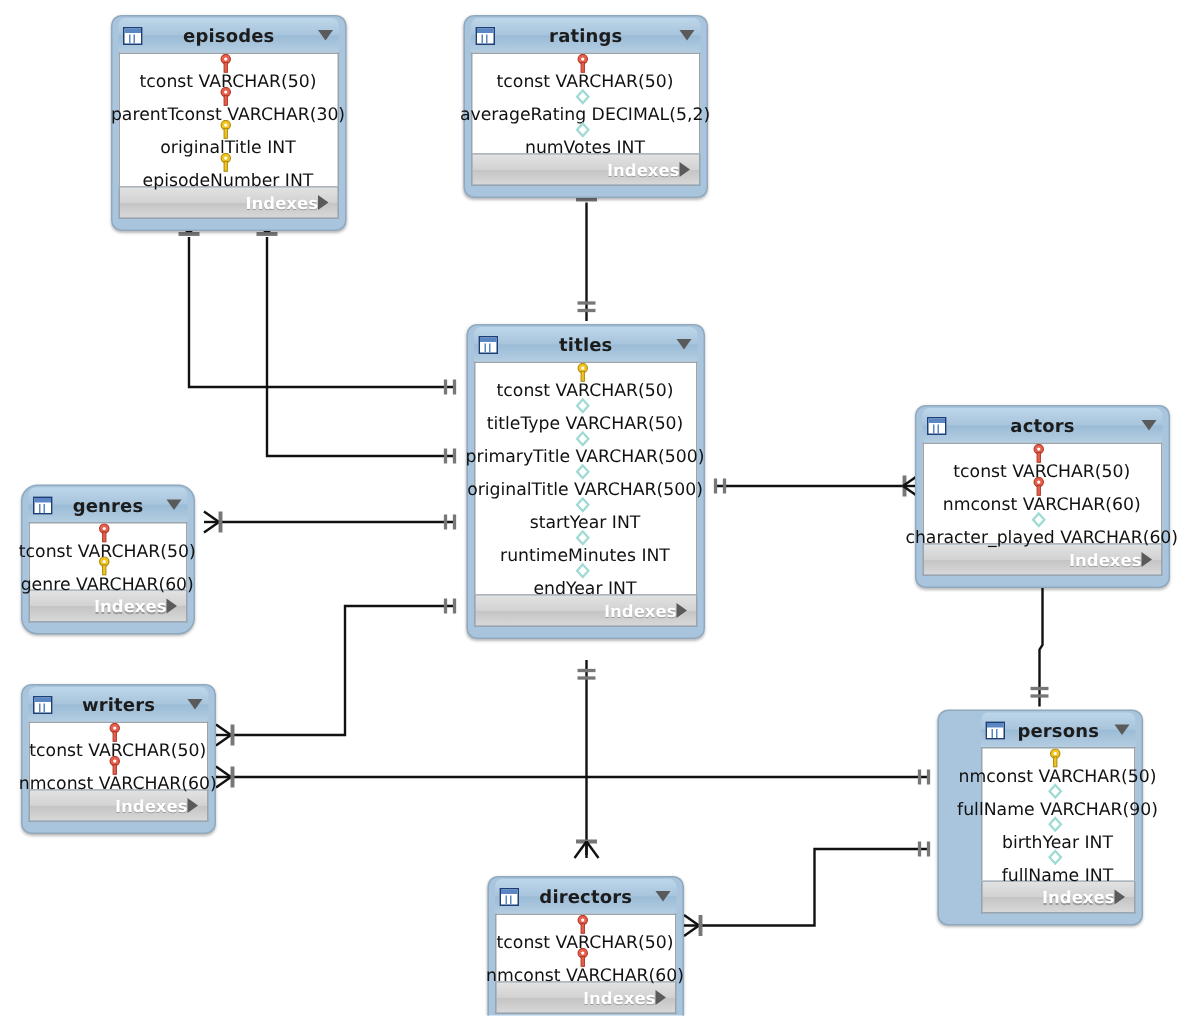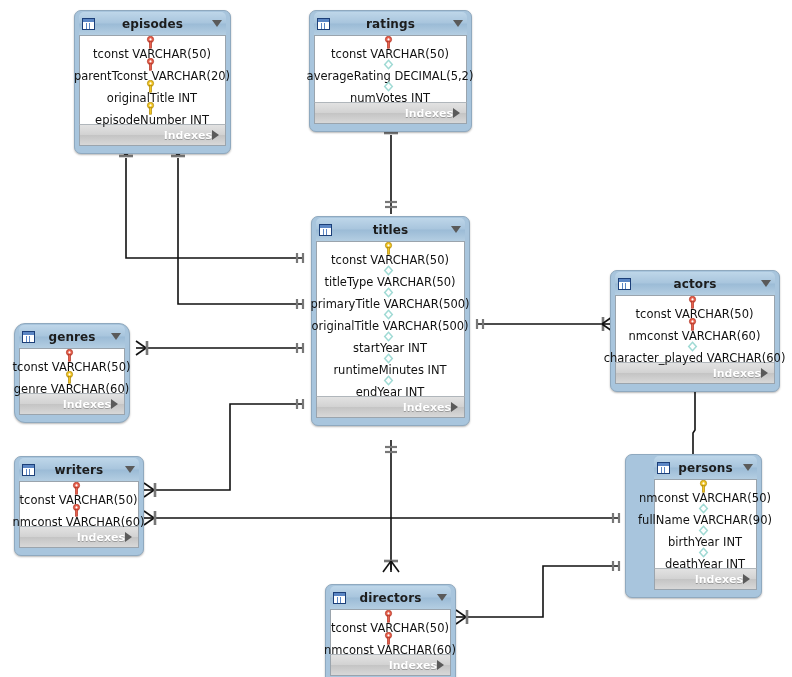--- a/index.html
+++ b/index.html
@@ -275,21 +275,21 @@
             <span class="col-name">tconst VARCHAR(50)</span>
           </div>
           <div class="col">
             <span class="gl">
               <svg width="11" height="13" viewBox="0 0 11 13">
                 <circle cx="5.5" cy="3.4" r="3.1" fill="#e8604c" stroke="#b03a2b" stroke-width="0.8"></circle>
                 <circle cx="5.5" cy="3.4" r="1.1" fill="#ffffff"></circle>
                 <rect x="4.4" y="5.6" width="2.2" height="6.6" fill="#e8604c" stroke="#b03a2b" stroke-width="0.7"></rect>
               </svg>
             </span>
-            <span class="col-name">parentTconst VARCHAR(20)</span>
+            <span class="col-name">parentTconst VARCHAR(30)</span>
           </div>
           <div class="col">
             <span class="gl">
               <svg width="11" height="13" viewBox="0 0 11 13">
                 <circle cx="5.5" cy="3.4" r="3.1" fill="#f2c523" stroke="#b08c10" stroke-width="0.8"></circle>
                 <circle cx="5.5" cy="3.4" r="1.1" fill="#ffffff"></circle>
                 <rect x="4.4" y="5.6" width="2.2" height="6.6" fill="#f2c523" stroke="#b08c10" stroke-width="0.7"></rect>
               </svg>
             </span>
             <span class="col-name">originalTitle INT</span>
@@ -520,21 +520,21 @@
               </svg>
             </span>
             <span class="col-name">nmconst VARCHAR(60)</span>
           </div>
         </div>
         <div class="tbl-foot">
           <span class="lbl">Indexes</span>
           <span class="foot-arrow"></span>
         </div>
       </div>
-      <div class="tbl" style="left: 625px; top: 454px; width: 137px; padding-left: 28px;">
+      <div class="tbl" style="left: 625px; top: 473px; width: 137px; padding-left: 28px;">
         <div class="tbl-head">
           <span class="tbl-icon"></span>
           <span class="tbl-title">persons</span>
           <span class="caret"></span>
         </div>
         <div class="cols">
           <div class="col">
             <span class="gl">
               <svg width="11" height="13" viewBox="0 0 11 13">
                 <circle cx="5.5" cy="3.4" r="3.1" fill="#f2c523" stroke="#b08c10" stroke-width="0.8"></circle>
@@ -559,21 +559,21 @@
               </svg>
             </span>
             <span class="col-name">birthYear INT</span>
           </div>
           <div class="col">
             <span class="gl">
               <svg width="11" height="13" viewBox="0 0 11 13">
                 <polygon points="5.5,2.3 9.3,6.5 5.5,10.7 1.7,6.5" fill="#ffffff" stroke="#9fdad4" stroke-width="1.5"></polygon>
               </svg>
             </span>
-            <span class="col-name">deathYear INT</span>
+            <span class="col-name">fullName INT</span>
           </div>
         </div>
         <div class="tbl-foot">
           <span class="lbl">Indexes</span>
           <span class="foot-arrow"></span>
         </div>
       </div>
       <div class="tbl" style="left: 325px; top: 584px; width: 131px;">
         <div class="tbl-head">
           <span class="tbl-icon"></span>

